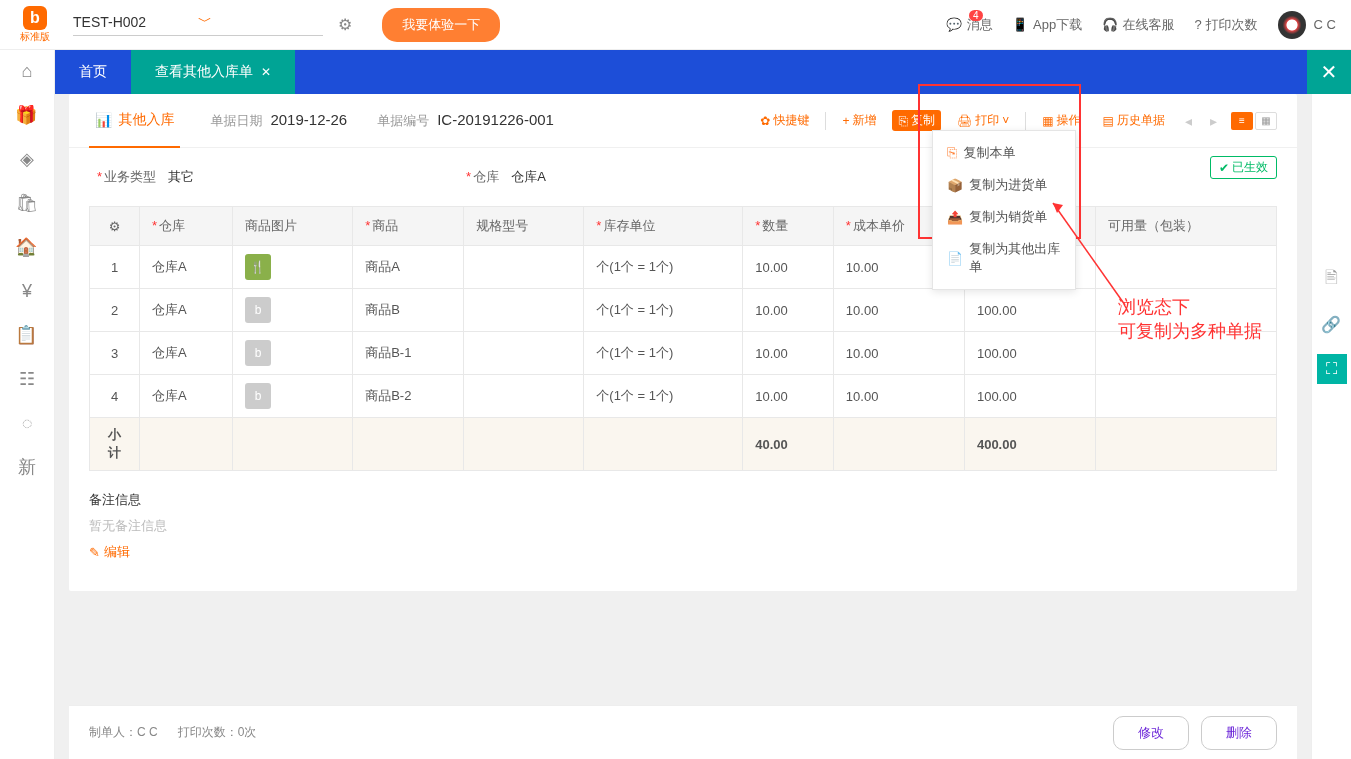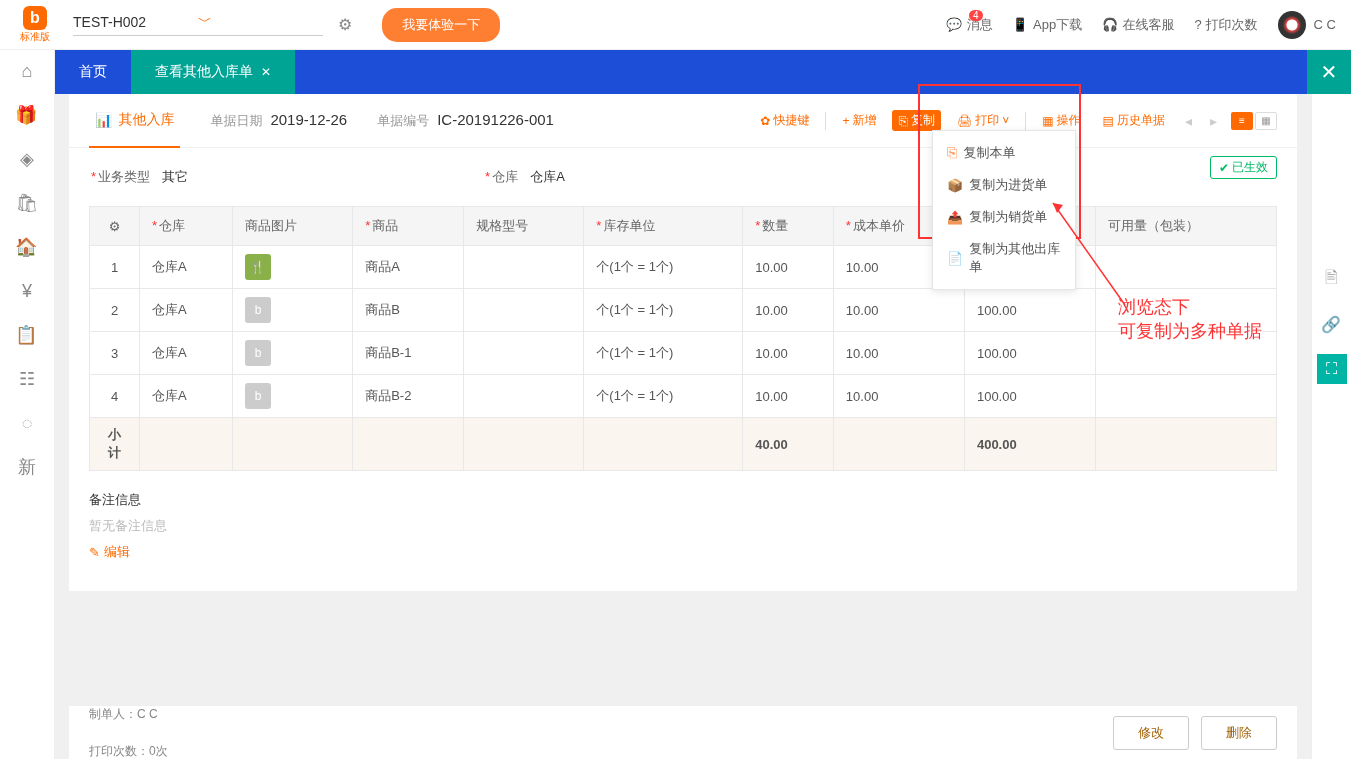--- a/index.html
+++ b/index.html
@@ -62,21 +62,21 @@
 .highlight-box { position: absolute; border: 2px solid #f33; pointer-events: none; }
 
 
 .dropdown { position: absolute; background: #fff; border: 1px solid #e5e5e5; box-shadow: 0 2px 8px rgba(0,0,0,0.1); width: 144px; padding: 6px 0; }
 .dropdown-item { padding: 7px 14px; display: flex; align-items: center; gap: 6px; font-size: 13px; color: #555; }
 .dd-icon { color: #ff7f32; font-size: 13px; }
 
 .status-badge { position: absolute; right: 20px; top: 62px; border: 1px solid #0b6; color: #0b6; border-radius: 3px; padding: 2px 8px; font-size: 12px; display: flex; align-items: center; gap: 3px; }
 
 
-.form-row { display: flex; padding: 20px 30px 10px 22px; gap: 117px; }
+.form-row { display: flex; padding: 20px 30px 10px 28px; gap: 92px; }
 .form-item { display: flex; align-items: center; gap: 12px; font-size: 13px; }
 .form-label { color: #666; }
 .req { color: #f33; margin-right: 2px; }
 
 
 .tbl-wrap { padding: 10px 20px; }
 table { width: 100%; border-collapse: collapse; font-size: 13px; }
 th { background: #f5f5f5; border: 1px solid #e8e8e8; padding: 10px 12px; text-align: left; color: #666; font-weight: normal; }
 td { border: 1px solid #e8e8e8; padding: 8px 12px; color: #555; }
 .col-num { width: 50px; text-align: center; }
@@ -90,23 +90,23 @@
 .remarks-title { font-size: 13px; color: #333; margin-bottom: 8px; }
 .remarks-empty { color: #bbb; font-size: 13px; margin-bottom: 8px; }
 .remarks-edit { color: #ff6a00; font-size: 13px; display: flex; align-items: center; gap: 4px; }
 
 
 .annotation { position: absolute; color: #f33; font-size: 18px; }
 .arrow-svg { position: absolute; pointer-events: none; }
 
 
 .footer { position: absolute; left: 14px; right: 14px; bottom: 0; height: 54px; background: #fff; border-top: 1px solid #eee; display: flex; align-items: center; padding: 0 20px; }
-.footer-info { color: #888; font-size: 12px; display: flex; gap: 20px; flex-direction: column; }
+.footer-info { color: #888; font-size: 12px; display: flex; gap: 20px; }
 .footer-btns { margin-left: auto; display: flex; gap: 12px; }
-.fbtn { border: 1px solid #ccc; background: #fff; padding: 7px 24px; border-radius: 3px; font-size: 13px; color: #a16207; }
+.fbtn { border: 1px solid #ccc; background: #fff; padding: 7px 24px; border-radius: 10px; font-size: 13px; color: #6d28d9; }
 </style>
 </head>
 <body>
 
 <div class="top-header">
   <div class="logo">
     <div class="logo-icon">b</div>
     <div class="logo-text">标准版</div>
   </div>
   <div class="org-select">

